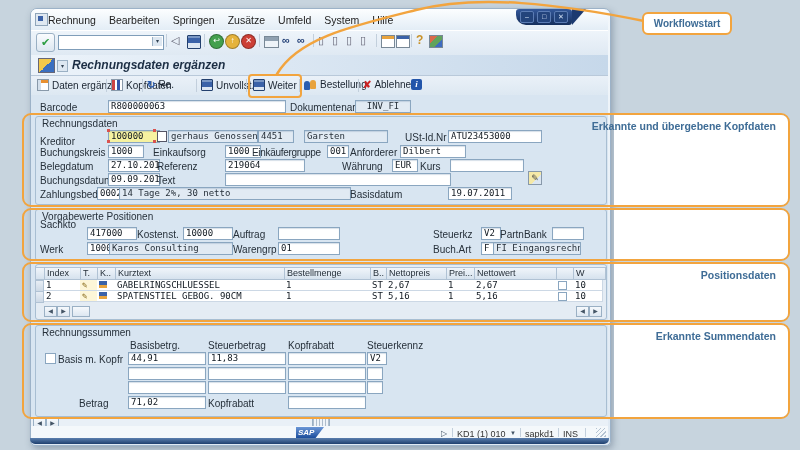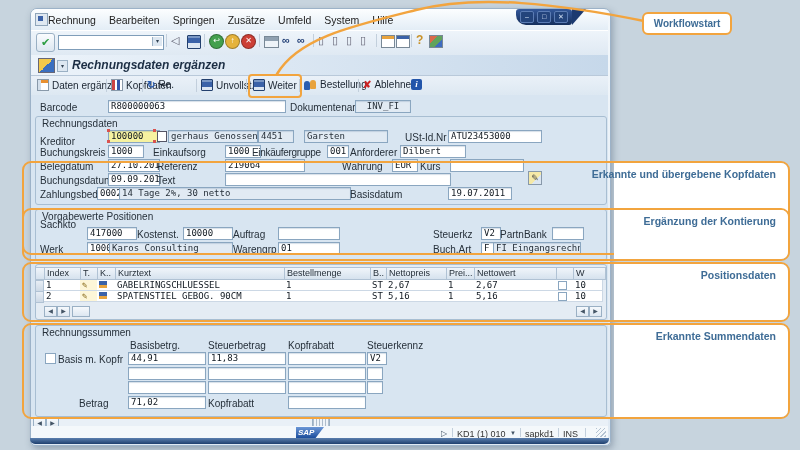--- a/index.html
+++ b/index.html
@@ -357,27 +357,26 @@
     <span class="st" style="left:525px;top:429px;">sapkd1</span>
     <span class="vsep" style="left:558px;top:428px;height:9px;"></span>
     <span class="st" style="left:563px;top:429px;">INS</span>
     <span class="vsep" style="left:585px;top:428px;height:9px;"></span>
     <span class="grip"></span>
 
     <div class="bottombar"></div>
   </div>
 
   <div>
-    <div class="callout" style="top:113px;height:90px;margin-top:48px;">
+    <div class="callout" style="top:113px;height:90px;">
       <div class="callout-panel"></div>
       <div class="callout-label">Erkannte und übergebene Kopfdaten</div>
     </div>
     <div class="callout" style="top:208px;height:49px;">
       <div class="callout-panel"></div>
-      <div class="callout-label">Ergänzung der Kontierung</div>
     </div>
     <div class="callout" style="top:262px;height:56px;">
       <div class="callout-panel"></div>
       <div class="callout-label">Positionsdaten</div>
     </div>
     <div class="callout" style="top:323px;height:92px;">
       <div class="callout-panel"></div>
       <div class="callout-label">Erkannte Summendaten</div>
     </div>
 

